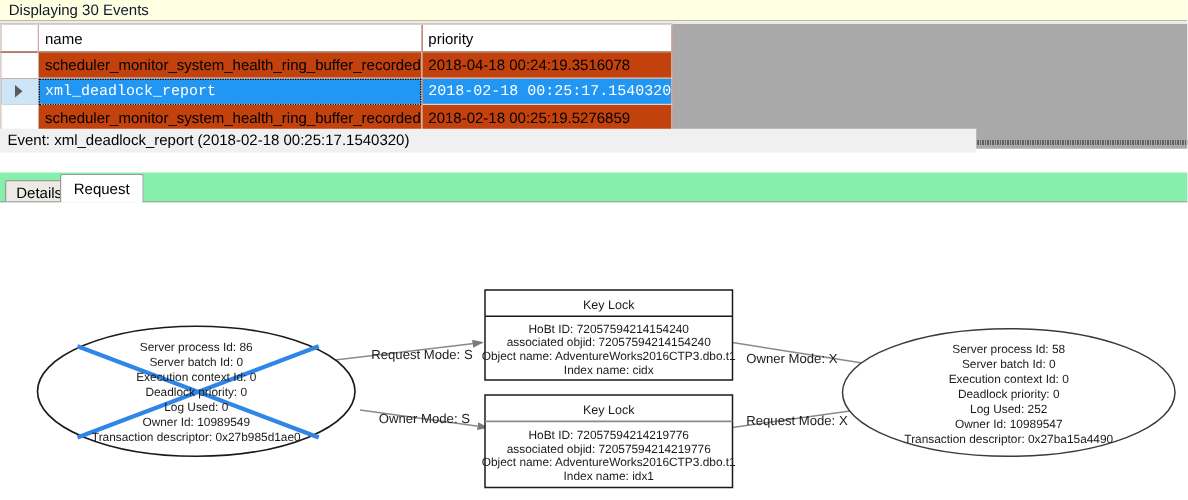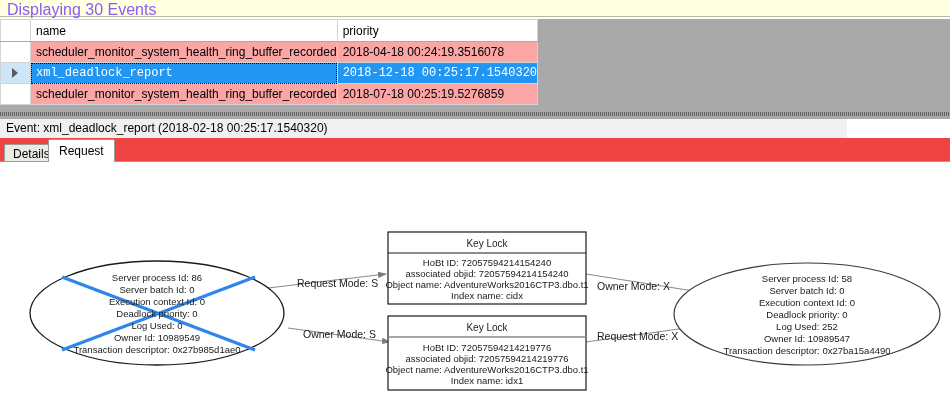--- a/index.html
+++ b/index.html
@@ -13,27 +13,27 @@
   .app{position:relative;width:950px;height:400px;}
 
   
   .grid-panel{position:absolute;left:0;top:0;width:950px;height:119px;background:#fff;}
   .banner{
     position:absolute;left:0;top:0;width:950px;height:17px;
     background:#ffffe1;border-bottom:1px solid #b9b9a8;
     box-sizing:border-box;
   }
   .banner-text{
-    position:absolute;left:7px;top:1px;font-size:16px;color:#8b5cf6;white-space:nowrap;
+    position:absolute;left:7px;top:1px;font-size:12px;color:#0f172a;white-space:nowrap;
   }
   .grid{
     position:absolute;left:0;top:18px;width:950px;height:101px;
     background:#a9a9a9;border-top:1px solid #fff;box-sizing:border-box;
   }
-  .grid-table{border-collapse:collapse;table-layout:fixed;background:#fca5a5;}
+  .grid-table{border-collapse:collapse;table-layout:fixed;background:#c2410c;}
   .grid-table td,.grid-table th{
     border:1px solid #d4d4d4;
     font-weight:normal;font-size:12px;
     padding:0 0 0 5px;height:21px;
     overflow:hidden;white-space:nowrap;text-align:left;
     box-sizing:border-box;vertical-align:middle;
   }
   .col-sel{width:30px;padding:0 !important;}
   .col-name{width:280px;}
   .col-ts{width:160px;}
@@ -47,23 +47,23 @@
     border-left:6px solid #5a5a5a;
     border-top:5px solid transparent;border-bottom:5px solid transparent;
   }
   .grid-bottom-edge{
     position:absolute;left:0;top:112px;width:950px;height:4px;
     background:repeating-linear-gradient(90deg,#555 0 1px,transparent 1px 2px);
     opacity:.85;
   }
 
   
-  .event-bar{position:absolute;left:0;top:119px;width:847px;height:19px;background:#f0f0f0;}
+  .event-bar{position:absolute;left:0;top:103px;width:781px;height:19px;background:#f0f0f0;}
   .event-bar .lbl{position:absolute;left:6px;top:2px;font-size:12px;white-space:nowrap;}
-  .tabstrip{position:absolute;left:0;top:138px;width:950px;height:24px;background:#ef4444;}
+  .tabstrip{position:absolute;left:0;top:138px;width:950px;height:24px;background:#86efac;}
   .tab{
     position:absolute;bottom:0;height:18px;line-height:18px;
     padding:0 8px;font-size:12px;border:1px solid #9b9b9b;border-bottom:none;
     background:#eceae4;color:#000;box-sizing:border-box;
     border-radius:2px 2px 0 0;
   }
   .tab.inactive{left:4px;top:6px;height:18px;}
   .tab.active{
     left:48px;top:1px;height:23px;line-height:22px;background:#fff;
     border-color:#9b9b9b;z-index:3;padding:0 10px;
@@ -112,27 +112,27 @@
             <td class="col-sel row-sel-cell"></td>
             <td class="cell">scheduler_monitor_system_health_ring_buffer_recorded</td>
             <td class="cell">2018-04-18 00:24:19.3516078</td>
           </tr>
 
           <tr class="selected">
             <td class="col-sel row-sel-cell">
               <span class="tri"></span>
             </td>
             <td class="cell first-sel">xml_deadlock_report</td>
-            <td class="cell">2018-12-18 00:25:17.1540320</td>
+            <td class="cell">2018-02-18 00:25:17.1540320</td>
           </tr>
 
           <tr>
             <td class="col-sel row-sel-cell"></td>
             <td class="cell">scheduler_monitor_system_health_ring_buffer_recorded</td>
-            <td class="cell">2018-07-18 00:25:19.5276859</td>
+            <td class="cell">2018-02-18 00:25:19.5276859</td>
           </tr>
         </tbody>
       </table>
     </div>
 
     <div class="grid-bottom-edge"></div>
   </div>
 
   <div class="event-bar">
     <span class="lbl">Event: xml_deadlock_report (2018-02-18 00:25:17.1540320)</span>

